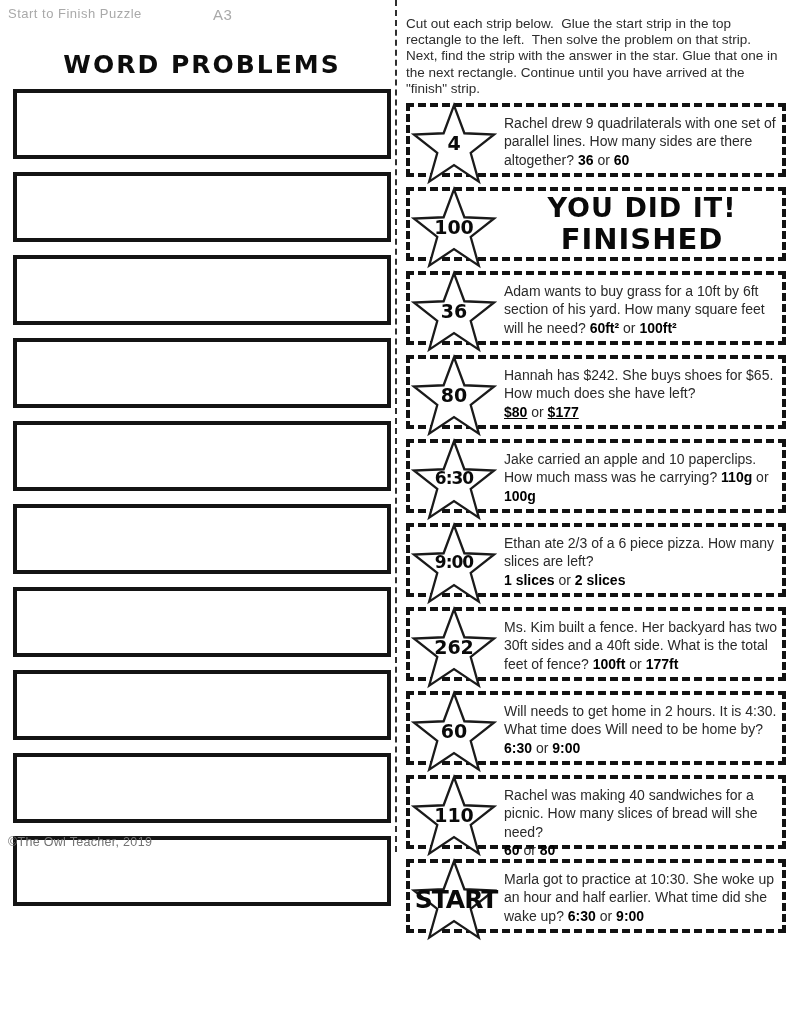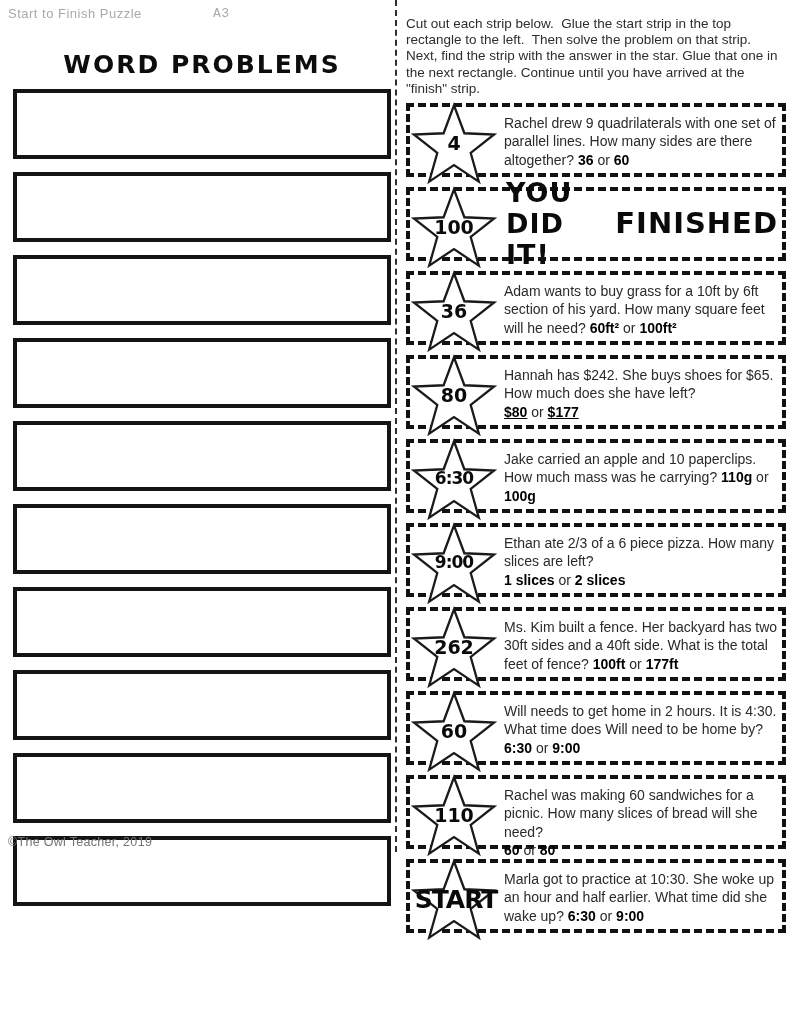--- a/index.html
+++ b/index.html
@@ -13,21 +13,21 @@
   }
   .page { position: relative; width: 791px; height: 852px; background: #fff; }
 
   
   .hdr-left {
     position: absolute; top: 6px; left: 8px;
     font-size: 13px; color: #a9a9a9; letter-spacing: .5px;
   }
   .hdr-code {
     position: absolute; top: 6px; left: 213px;
-    font-size: 13px; color: #a9a9a9; letter-spacing: .5px; font-family: Liberation Mono, monospace;
+    font-size: 15px; color: #a9a9a9; letter-spacing: .5px;
   }
 
   
   .left-col { position: absolute; left: 13px; top: 0; width: 378px; }
   .panel-title {
     margin-top: 50px; text-align: center;
     font-family: "DejaVu Sans", sans-serif;
     font-weight: 900; font-size: 25px; letter-spacing: 2px;
     color: #0d0d0d;
   }
@@ -74,21 +74,21 @@
     font-size: 25px; letter-spacing: -1px; white-space: nowrap;
     left: -10px; width: 112px; top: 24px;
   }
   .strip-text {
     flex: 1; padding: 7px 4px 4px 2px;
     font-size: 14px; line-height: 1.31; color: #2a2a2a;
   }
   .strip-text .b { font-weight: bold; color: #000; }
   .strip-text .u { text-decoration: underline; }
   .strip-text.finish {
-    display: flex; flex-direction: row; align-items: center;
+    display: flex; flex-direction: column; align-items: center;
     justify-content: center; padding: 0 4px;
     font-family: "DejaVu Sans", sans-serif; font-weight: 900; color: #0a0a0a;
   }
   .finish-line { font-size: 27px; line-height: 1.15; letter-spacing: 1px; }
   .finish-line + .finish-line { font-size: 29px; }
 </style>
 </head>
 <body>
 
 <div class="page">
@@ -202,21 +202,21 @@
     <div class="strip-text"><span>Will needs to get home in 2 hours. It is 4:30. What time does Will need to be home by? </span><span class="b">6:30</span><span> or </span><span class="b">9:00</span></div>
   </div>
 
   <div class="strip">
     <div class="star-wrap">
       <svg class="star-svg" viewBox="0 0 100 100">
         <polygon points="50,6 61.8,37.8 95.6,39.2 69,60.2 78.2,92.8 50,74 21.8,92.8 31,60.2 4.4,39.2 38.2,37.8" fill="#ffffff" stroke="#1a1a1a" stroke-width="2.6" stroke-linejoin="miter"></polygon>
       </svg>
       <span class="star-label">110</span>
     </div>
-    <div class="strip-text"><span>Rachel was making 60 sandwiches for a picnic. How many slices of bread will she need?</span><br><span class="b">60</span><span> or </span><span class="b">80</span></div>
+    <div class="strip-text"><span>Rachel was making 40 sandwiches for a picnic. How many slices of bread will she need?</span><br><span class="b">60</span><span> or </span><span class="b">80</span></div>
   </div>
 
   <div class="strip">
     <div class="star-wrap">
       <svg class="star-svg" viewBox="0 0 100 100">
         <polygon points="50,6 61.8,37.8 95.6,39.2 69,60.2 78.2,92.8 50,74 21.8,92.8 31,60.2 4.4,39.2 38.2,37.8" fill="#ffffff" stroke="#1a1a1a" stroke-width="2.6" stroke-linejoin="miter"></polygon>
       </svg>
       <span class="star-label xl">START</span>
     </div>
     <div class="strip-text"><span>Marla got to practice at 10:30. She woke up an hour and half earlier. What time did she wake up? </span><span class="b">6:30</span><span> or </span><span class="b">9:00</span></div>

